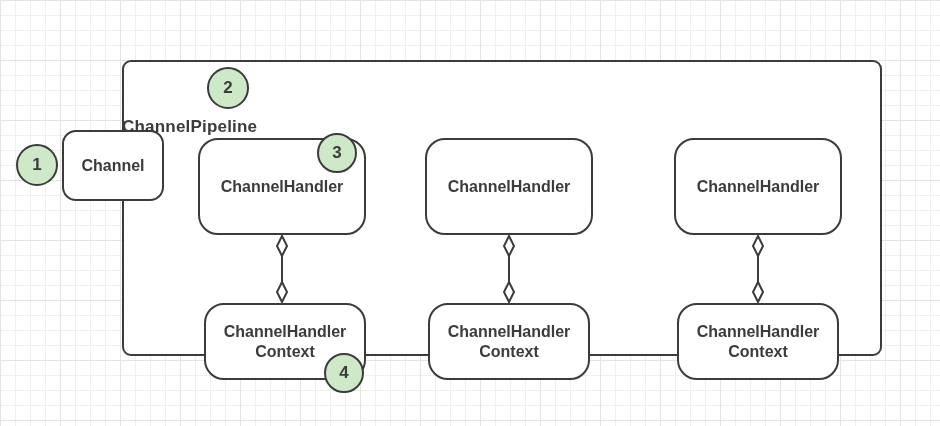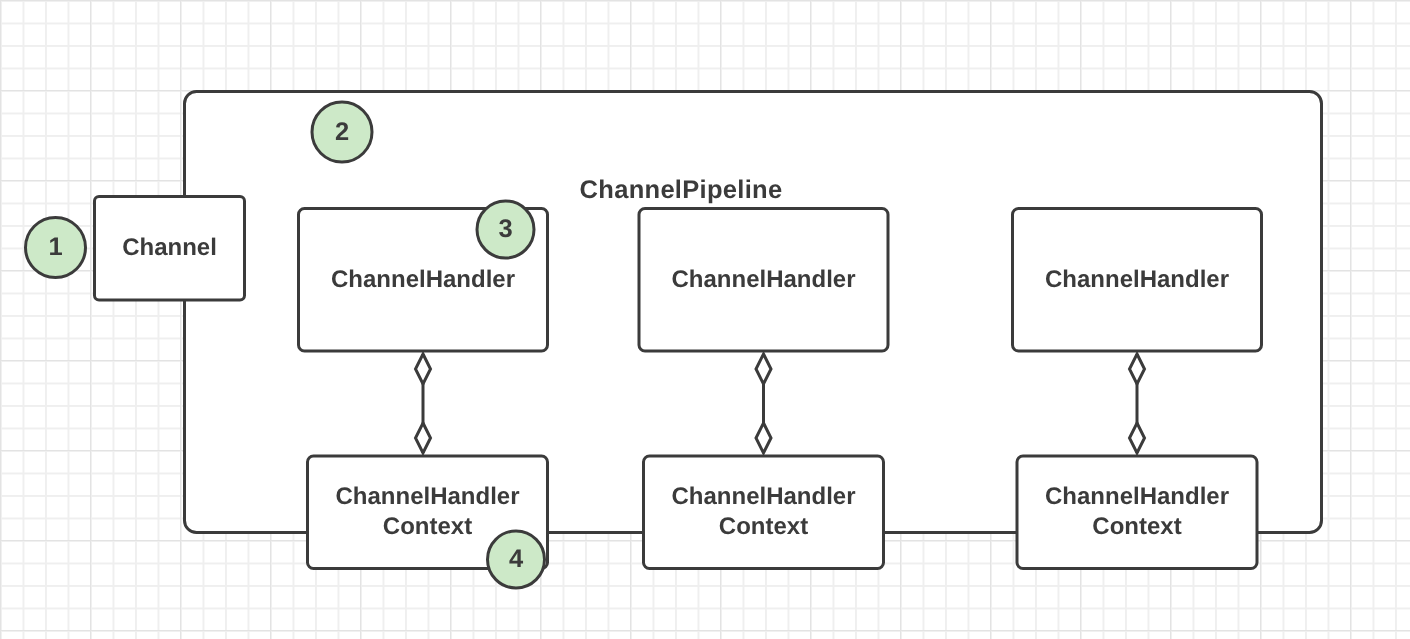--- a/index.html
+++ b/index.html
@@ -21,49 +21,49 @@
       linear-gradient(var(--grid-major) 1px, transparent 1px),
       linear-gradient(90deg, var(--grid-major) 1px, transparent 1px),
       linear-gradient(var(--grid-minor) 1px, transparent 1px),
       linear-gradient(90deg, var(--grid-minor) 1px, transparent 1px);
     background-size:60px 60px,60px 60px,15px 15px,15px 15px;
   }
   .node{
     position:absolute;
     background:var(--box-fill);
     border:2.5px solid var(--stroke);
-    border-radius:5px;
+    border-radius:20px;
     box-sizing:border-box;
     display:flex;
     flex-direction:column;
     align-items:center;
     justify-content:center;
     color:var(--stroke);
     font-weight:bold;
     text-align:center;
     line-height:1.25;
   }
   .pipeline{
     left:122px;top:60px;width:760px;height:296px;
     z-index:1;
     justify-content:flex-start;
     border-radius:9px;
   }
   .pipeline-title{
     position:absolute;
     left:122px;top:82px;width:664px;
-    text-align:center;
+    text-align:left;
     font-size:17px;font-weight:bold;color:var(--stroke);
     z-index:2;
     letter-spacing:.2px;
     margin-top:35px;
   }
   .channel{
     left:62px;top:130px;width:102px;height:71px;
-    z-index:3;font-size:16px;border-radius:4px;
+    z-index:3;font-size:16px;border-radius:14px;
   }
   .handler{top:138px;width:168px;height:97px;z-index:3;font-size:16px;}
   .handler-1{left:198px;}
   .handler-2{left:425px;}
   .handler-3{left:674px;}
   .context{top:303px;width:162px;height:77px;z-index:3;font-size:16px;}
   .context-1{left:204px;}
   .context-2{left:428px;}
   .context-3{left:677px;}
   .badge{

